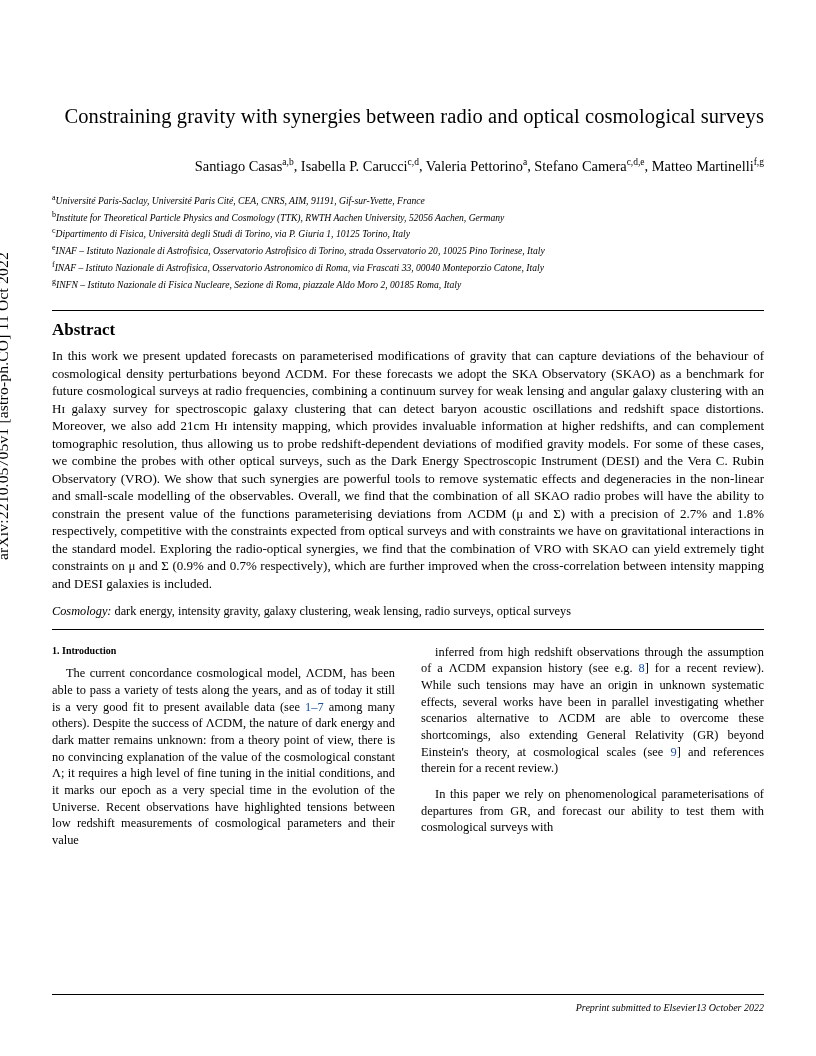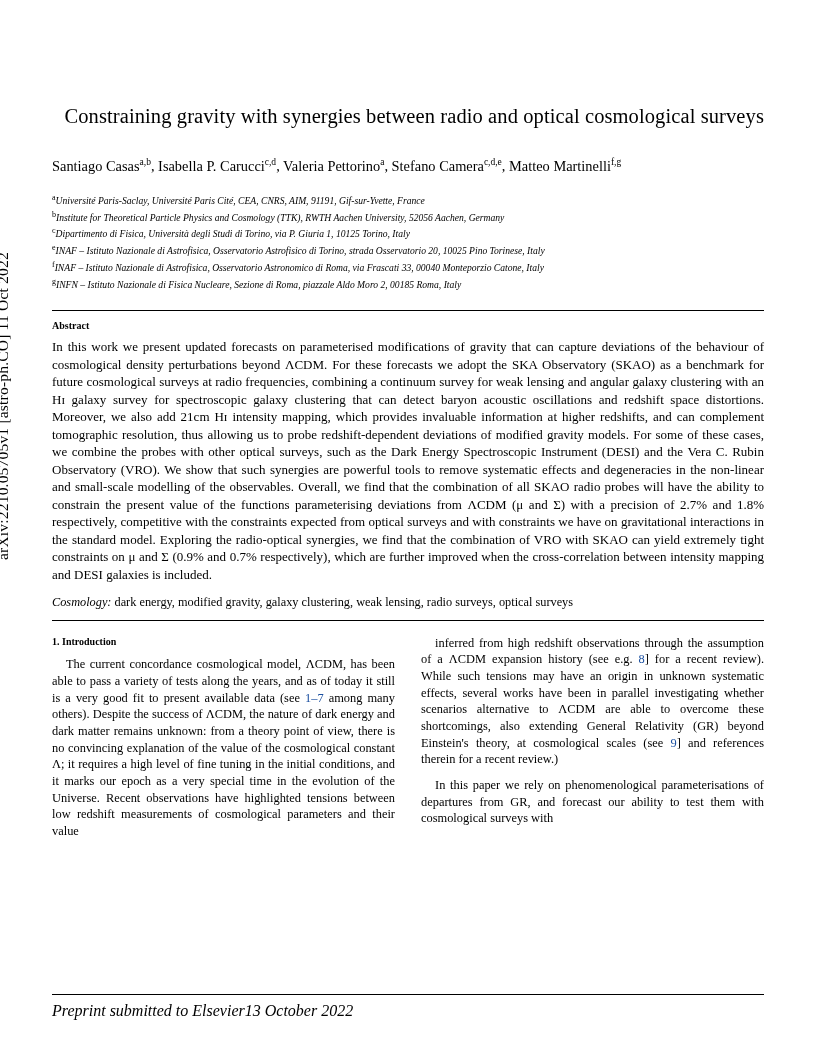--- a/index.html
+++ b/index.html
@@ -44,42 +44,42 @@
   .title {
     font-size: 20.5px;
     text-align: right;
     line-height: 1.25;
     margin: 0 0 26px 0;
     font-weight: normal;
     letter-spacing: 0.1px;
   }
   .authors {
     font-size: 14.4px;
-    text-align: left;
+    text-align: right;
     margin: 0 0 16px 0;
     line-height: 1.4;
   }
   .authors sup { font-size: 9.5px; }
   .affiliations {
     font-size: 9.6px;
     text-align: left;
     font-style: italic;
     line-height: 1.52;
     margin: 0 0 10px 0;
   }
   .affiliations .aff sup { font-style: normal; font-size: 8px; }
   .rule {
     border: none;
     border-top: 0.8px solid #000;
     margin: 18px 0 9px 0;
     height: 0;
   }
   .rule.thin { margin: 9px 0 10px 0; }
   h2.section-head {
-    font-size: 10px;
+    font-size: 17px;
     font-weight: bold;
     margin: 4px 0 7px 0;
   }
   .abstract-body {
     font-size: 13px;
     line-height: 1.345;
     text-align: justify;
     margin: 0;
     hyphens: auto;
   }
@@ -106,24 +106,24 @@
   .columns p {
     margin: 0 0 9px 0;
     text-indent: 14px;
     hyphens: auto;
   }
   .footer {
     position: absolute;
     left: 52px;
     top: 1002px;
     width: 712px;
-    font-size: 16px;
+    font-size: 10px;
     font-style: italic;
     display: flex;
-    justify-content: flex-start;
+    justify-content: flex-end;
   }
   .footer-rule {
     position: absolute;
     left: 52px;
     top: 994px;
     width: 712px;
     border-top: 0.8px solid #000;
   }
   a.cite { color: #1a4fa0; text-decoration: none; }
 </style>
@@ -149,21 +149,21 @@
       <div class="aff"><sup>g</sup>INFN – Istituto Nazionale di Fisica Nucleare, Sezione di Roma, piazzale Aldo Moro 2, 00185 Roma, Italy</div>
     </div>
 
     <hr class="rule">
 
     <h2 class="section-head">Abstract</h2>
     <p class="abstract-body">In this work we present updated forecasts on parameterised modifications of gravity that can capture deviations of the behaviour of cosmological density perturbations beyond ΛCDM. For these forecasts we adopt the SKA Observatory (SKAO) as a benchmark for future cosmological surveys at radio frequencies, combining a continuum survey for weak lensing and angular galaxy clustering with an Hɪ galaxy survey for spectroscopic galaxy clustering that can detect baryon acoustic oscillations and redshift space distortions. Moreover, we also add 21cm Hɪ intensity mapping, which provides invaluable information at higher redshifts, and can complement tomographic resolution, thus allowing us to probe redshift-dependent deviations of modified gravity models. For some of these cases, we combine the probes with other optical surveys, such as the Dark Energy Spectroscopic Instrument (DESI) and the Vera C. Rubin Observatory (VRO). We show that such synergies are powerful tools to remove systematic effects and degeneracies in the non-linear and small-scale modelling of the observables. Overall, we find that the combination of all SKAO radio probes will have the ability to constrain the present value of the functions parameterising deviations from ΛCDM (μ and Σ) with a precision of 2.7% and 1.8% respectively, competitive with the constraints expected from optical surveys and with constraints we have on gravitational interactions in the standard model. Exploring the radio-optical synergies, we find that the combination of VRO with SKAO can yield extremely tight constraints on μ and Σ (0.9% and 0.7% respectively), which are further improved when the cross-correlation between intensity mapping and DESI galaxies is included.</p>
 
     <p class="keywords">
       <span class="kw-label">Cosmology:</span>
-      <span>dark energy, modified gravity, galaxy clustering, weak lensing, radio surveys, optical surveys</span>
+      <span>dark energy, intensity gravity, galaxy clustering, weak lensing, radio surveys, optical surveys</span>
     </p>
 
     <hr class="rule thin">
 
     <div class="columns">
       <h2 class="col-head">1.  Introduction</h2>
       <p>The current concordance cosmological model, ΛCDM, has been able to pass a variety of tests along the years, and as of today it still is a very good fit to present available data (see <a class="cite" href="#">1–7</a> among many others). Despite the success of ΛCDM, the nature of dark energy and dark matter remains unknown: from a theory point of view, there is no convincing explanation of the value of the cosmological constant Λ; it requires a high level of fine tuning in the initial conditions, and it marks our epoch as a very special time in the evolution of the Universe. Recent observations have highlighted tensions between low redshift measurements of cosmological parameters and their value</p>
       <p>inferred from high redshift observations through the assumption of a ΛCDM expansion history (see e.g. <a class="cite" href="#">8</a>] for a recent review). While such tensions may have an origin in unknown systematic effects, several works have been in parallel investigating whether scenarios alternative to ΛCDM are able to overcome these shortcomings, also extending General Relativity (GR) beyond Einstein's theory, at cosmological scales (see <a class="cite" href="#">9</a>] and references therein for a recent review.)</p>
       <p>In this paper we rely on phenomenological parameterisations of departures from GR, and forecast our ability to test them with cosmological surveys with</p>
     </div>

